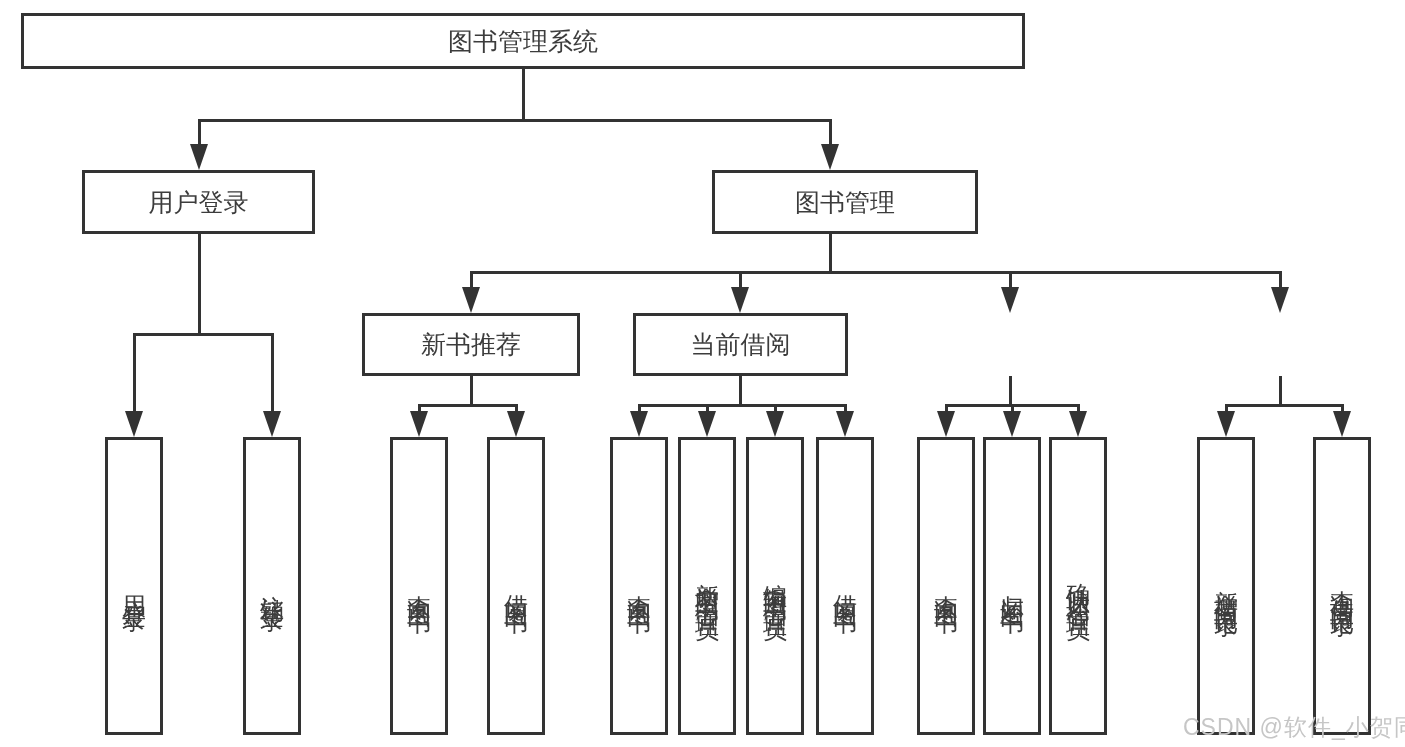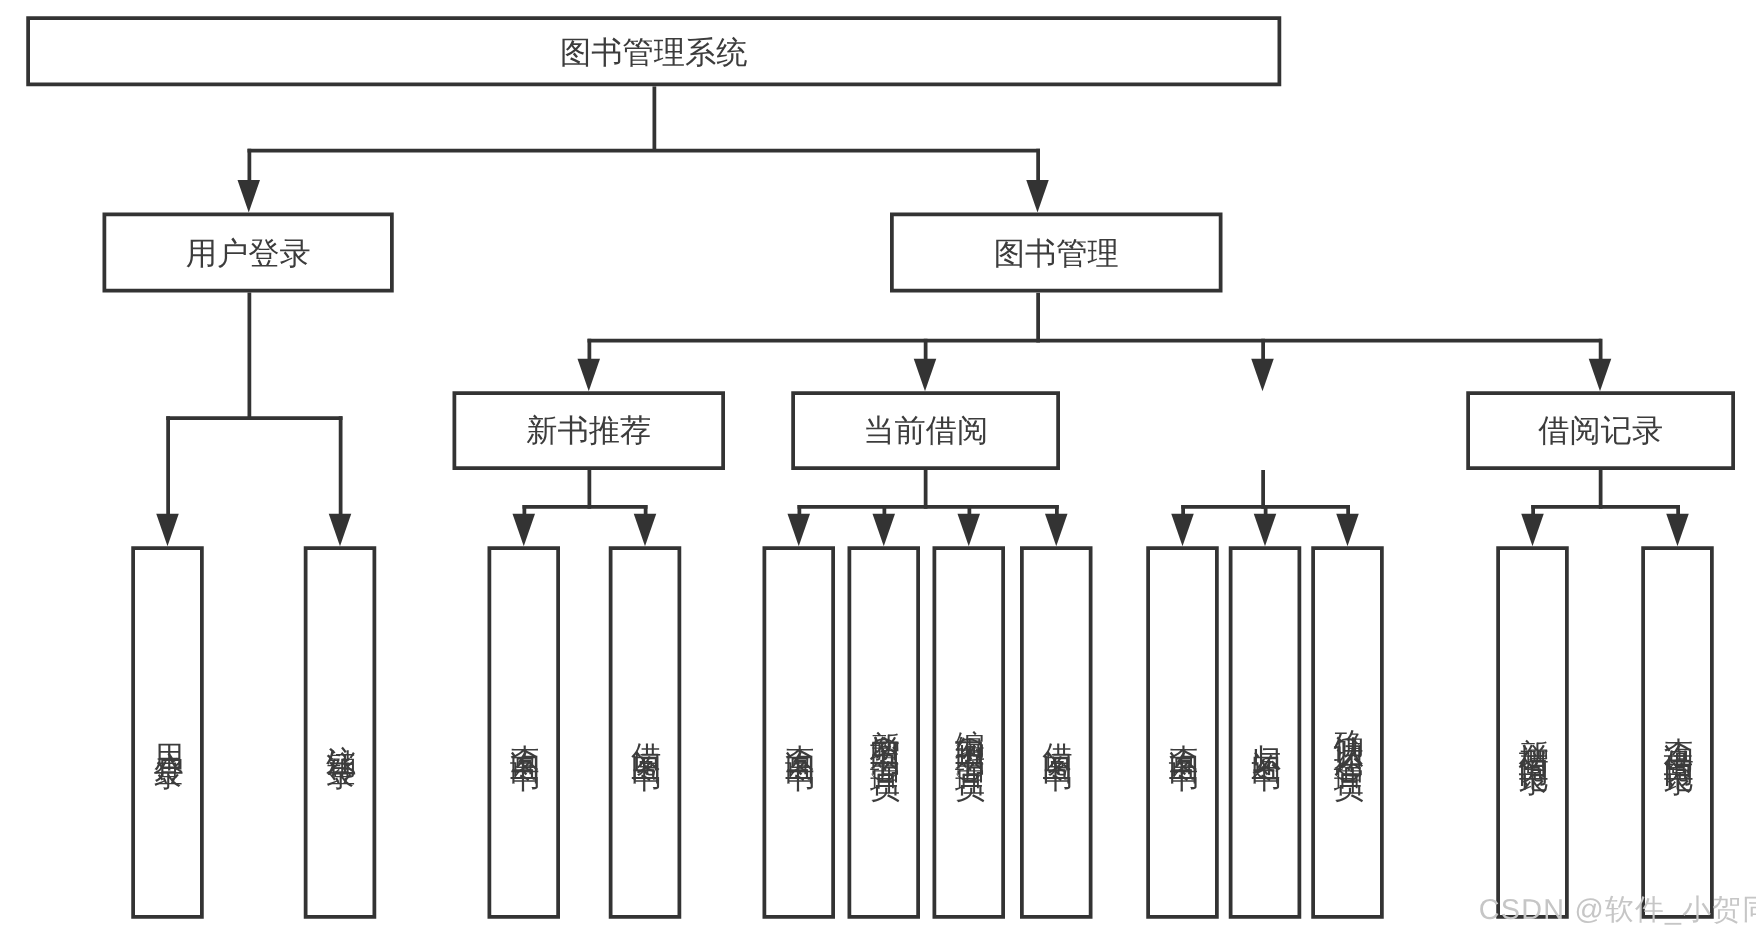--- a/index.html
+++ b/index.html
@@ -70,23 +70,20 @@
   </div>
   <div class="node" style="left:712px;top:170px;width:266px;height:64px">
     <span>图书管理</span>
   </div>
 
   <div class="node" style="left:362px;top:313px;width:218px;height:63px">
     <span>新书推荐</span>
   </div>
   <div class="node" style="left:633px;top:313px;width:215px;height:63px">
     <span>当前借阅</span>
-  </div>
-  <div class="node" style="left:1173px;top:313px;width:215px;height:63px">
-    <span>借阅记录</span>
   </div>
 
   <div class="leaf" style="left:105px">
     <span class="vtext">用户登录</span>
   </div>
   <div class="leaf" style="left:243px">
     <span class="vtext">注销登录</span>
   </div>
 
   <div class="leaf" style="left:390px">

